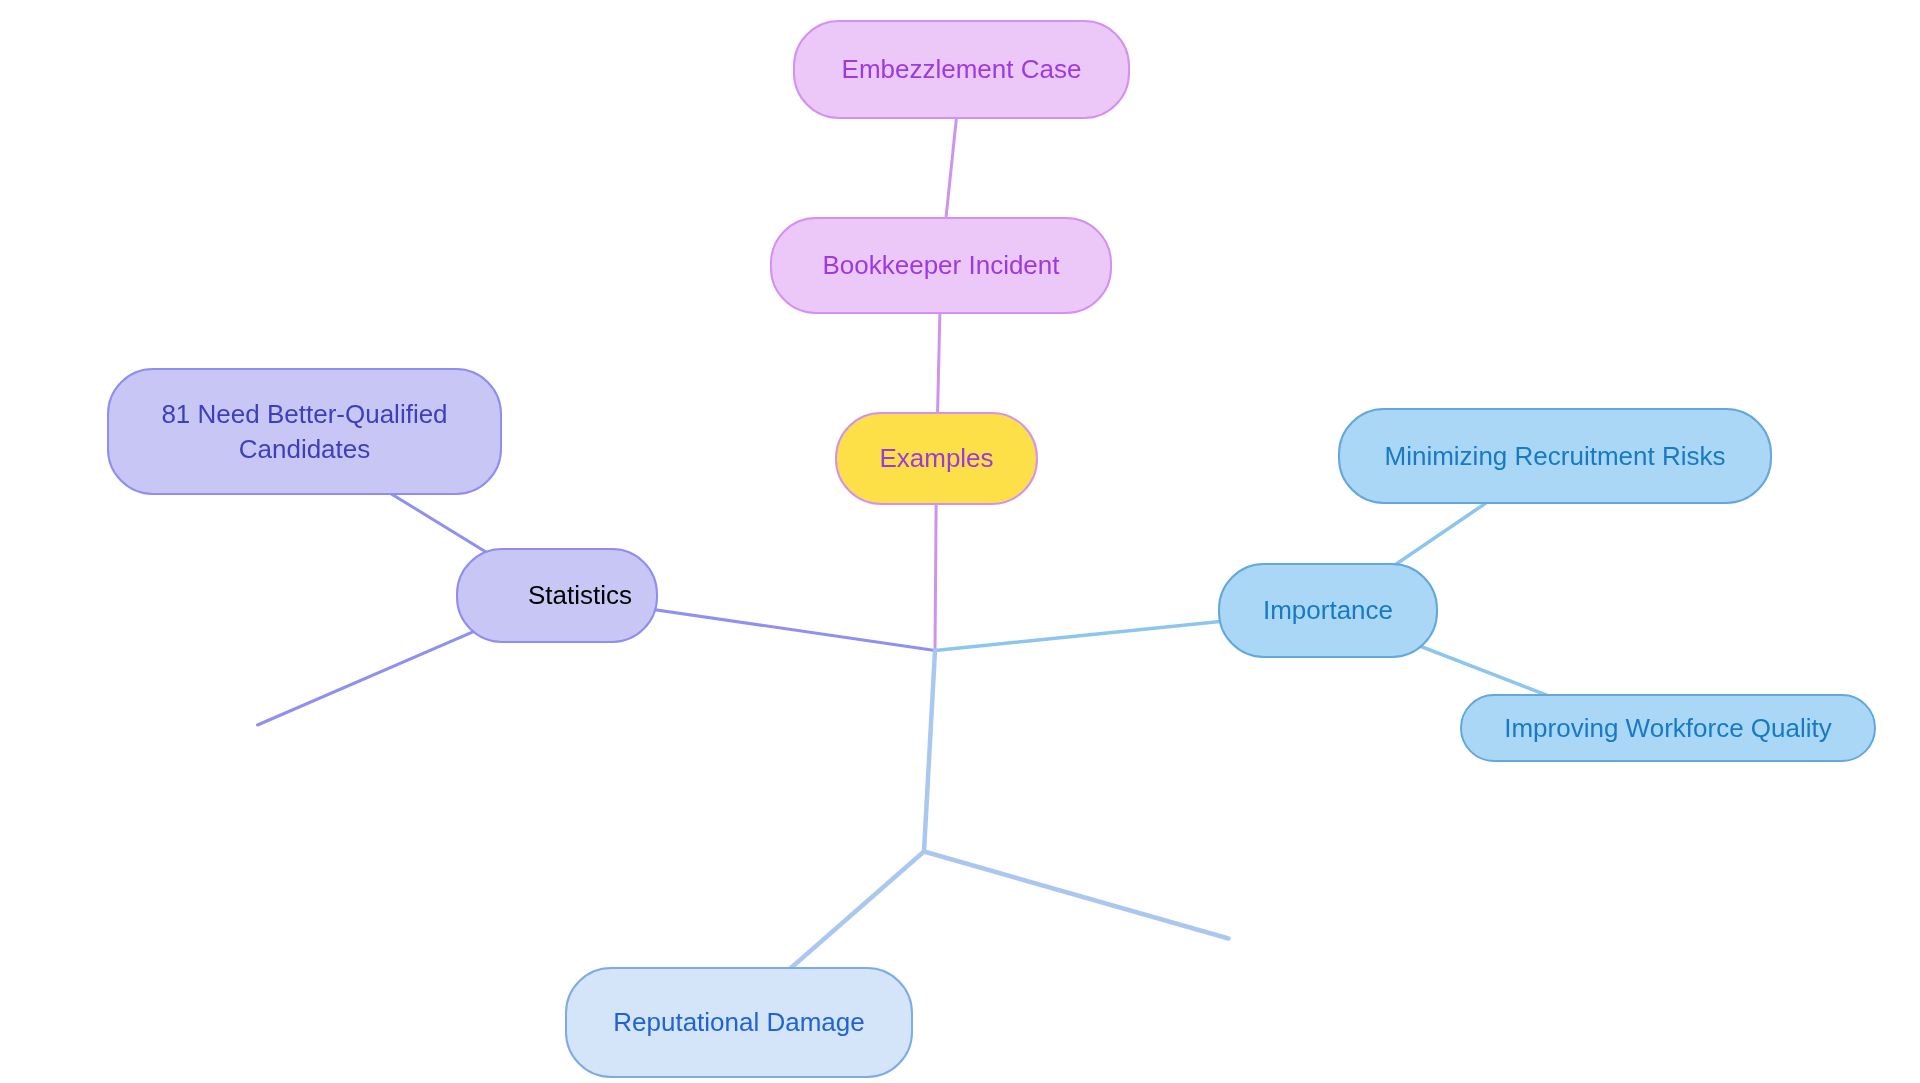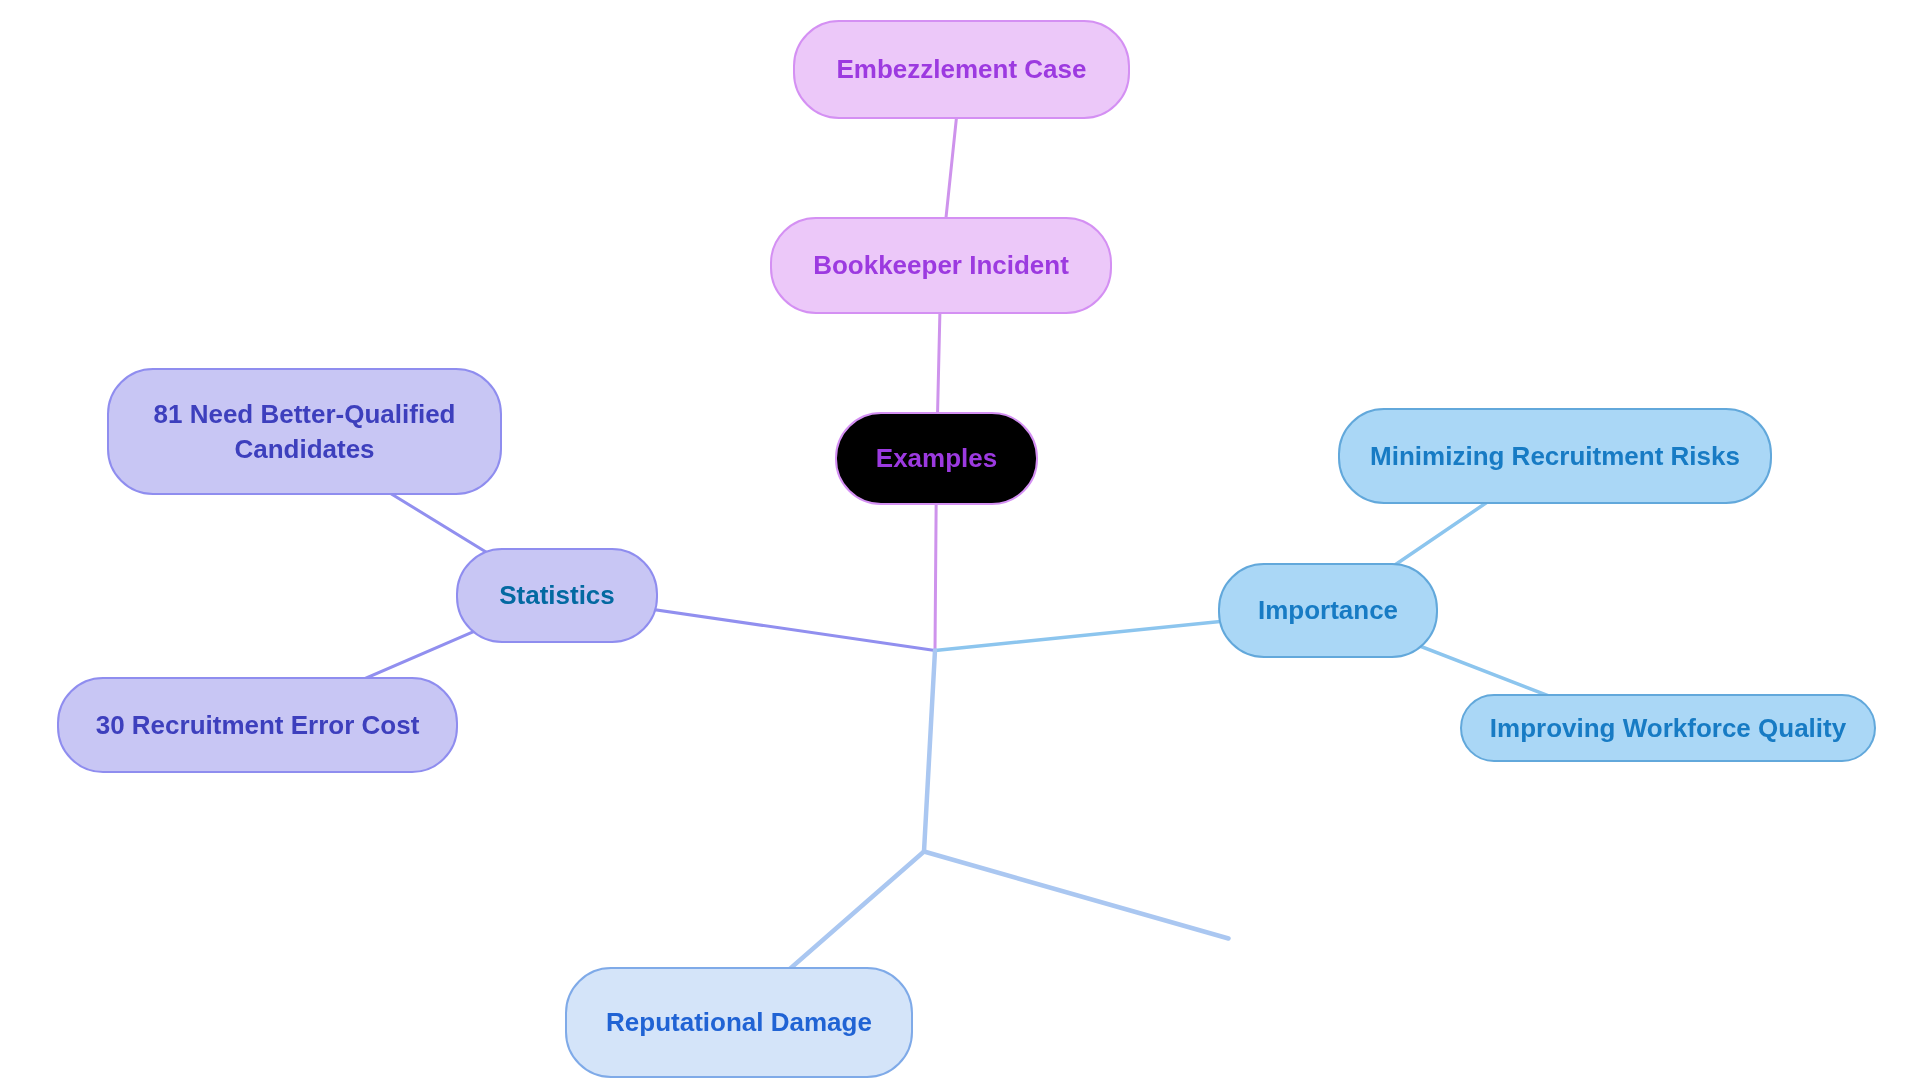--- a/index.html
+++ b/index.html
@@ -30,21 +30,20 @@
     align-items: center;
     justify-content: center;
     text-align: center;
     border: 2px solid transparent;
     border-radius: 46px;
     font-size: 26px;
     line-height: 1.32;
     padding: 0 24px;
     cursor: pointer;
     user-select: none;
-    font-weight: bold;
   }
   .node.root {
     font-size: 26px;
   }
 </style>
 </head>
 <body>
 
 <div id="canvas">
   <svg id="edges" xmlns="http://www.w3.org/2000/svg">
@@ -55,37 +54,34 @@
       <line x1="289.5" y1="431.5" x2="557" y2="595.5" stroke="#918fef" stroke-width="3" stroke-linecap="round"></line>
       <line x1="257.5" y1="725" x2="557" y2="595.5" stroke="#918fef" stroke-width="3" stroke-linecap="round"></line>
       <line x1="1328" y1="610.5" x2="935" y2="650.5" stroke="#8cc5ee" stroke-width="3.5" stroke-linecap="round"></line>
       <line x1="1555" y1="456" x2="1328" y2="610.5" stroke="#8cc5ee" stroke-width="3.5" stroke-linecap="round"></line>
       <line x1="1668" y1="742" x2="1328" y2="610.5" stroke="#8cc5ee" stroke-width="3.5" stroke-linecap="round"></line>
       <line x1="924" y1="851.5" x2="935" y2="650.5" stroke="#aac7f1" stroke-width="4.5" stroke-linecap="round"></line>
       <line x1="1228.5" y1="938.5" x2="924" y2="851.5" stroke="#aac7f1" stroke-width="4.5" stroke-linecap="round"></line>
       <line x1="739" y1="1013.5" x2="924" y2="851.5" stroke="#aac7f1" stroke-width="4.5" stroke-linecap="round"></line>
     </svg>
 
-    <div class="node" style="left: 835px; top: 412px; width: 203px; height: 93px; background: #000000; border-color: rgb(212, 144, 243); color: rgb(156, 58, 224);">
+    <div class="node" style="left: 835px; top: 412px; width: 203px; height: 93px; background: #fde047; border-color: rgb(212, 144, 243); color: rgb(156, 58, 224);">
       <span>Examples</span>
     </div>
     <div class="node" style="left: 770px; top: 217px; width: 342px; height: 97px; background: rgb(236, 200, 249); border-color: rgb(212, 144, 243); color: rgb(156, 58, 224);">
       <span>Bookkeeper Incident</span>
     </div>
     <div class="node" style="left: 793px; top: 20px; width: 337px; height: 99px; background: rgb(236, 200, 249); border-color: rgb(212, 144, 243); color: rgb(156, 58, 224);">
       <span>Embezzlement Case</span>
     </div>
-    <div class="node" style="left: 456px; top: 548px; width: 202px; height: 95px; background: rgb(200, 198, 244); border-color: rgb(143, 141, 239); color: #0369a1;">
+    <div class="node" style="left: 456px; top: 548px; width: 202px; height: 95px; background: rgb(200, 198, 244); border-color: rgb(143, 141, 239); color: #000000; justify-content: flex-end;">
       <span>Statistics</span>
     </div>
     <div class="node" style="left: 107px; top: 368px; width: 395px; height: 127px; background: rgb(200, 198, 244); border-color: rgb(143, 141, 239); color: rgb(61, 63, 189);">
       <span>81 Need Better-Qualified Candidates</span>
-    </div>
-    <div class="node" style="left: 57px; top: 677px; width: 401px; height: 96px; background: rgb(200, 198, 244); border-color: rgb(143, 141, 239); color: rgb(61, 63, 189);">
-      <span>30 Recruitment Error Cost</span>
     </div>
     <div class="node" style="left: 1218px; top: 563px; width: 220px; height: 95px; background: rgb(170, 215, 246); border-color: rgb(98, 168, 219); color: rgb(23, 123, 196);">
       <span>Importance</span>
     </div>
     <div class="node" style="left: 1338px; top: 408px; width: 434px; height: 96px; background: rgb(170, 215, 246); border-color: rgb(98, 168, 219); color: rgb(23, 123, 196);">
       <span>Minimizing Recruitment Risks</span>
     </div>
     <div class="node" style="left: 1460px; top: 694px; width: 416px; height: 68px; background: rgb(170, 215, 246); border-color: rgb(98, 168, 219); color: rgb(23, 123, 196);">
       <span>Improving Workforce Quality</span>
     </div>

